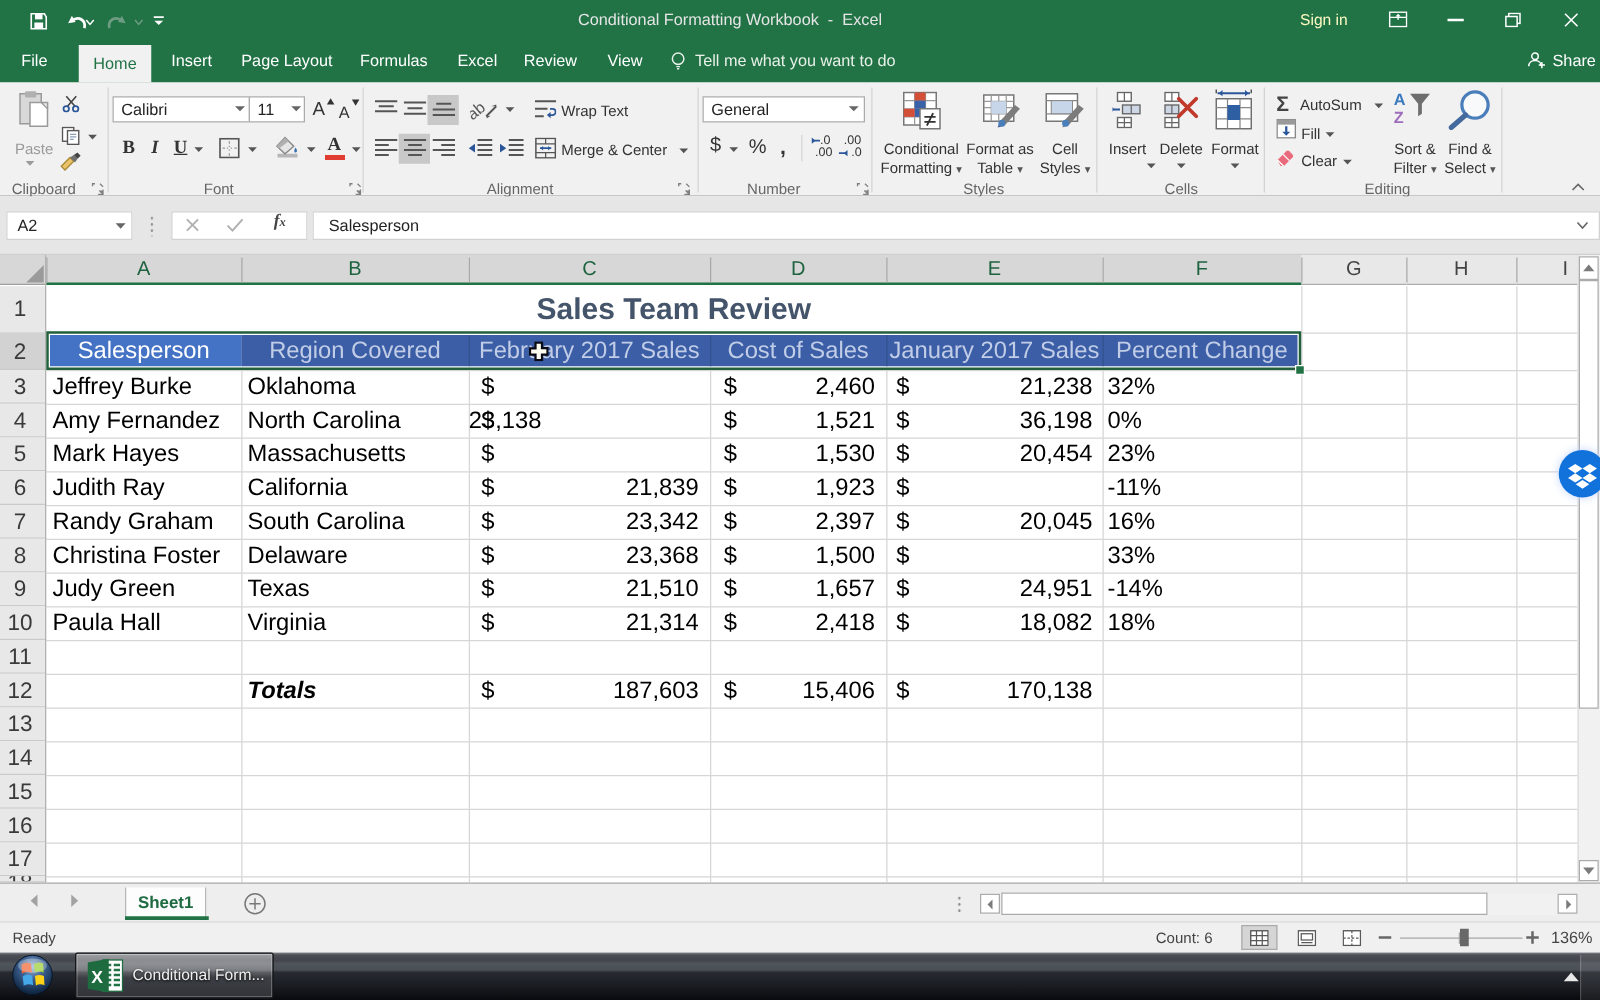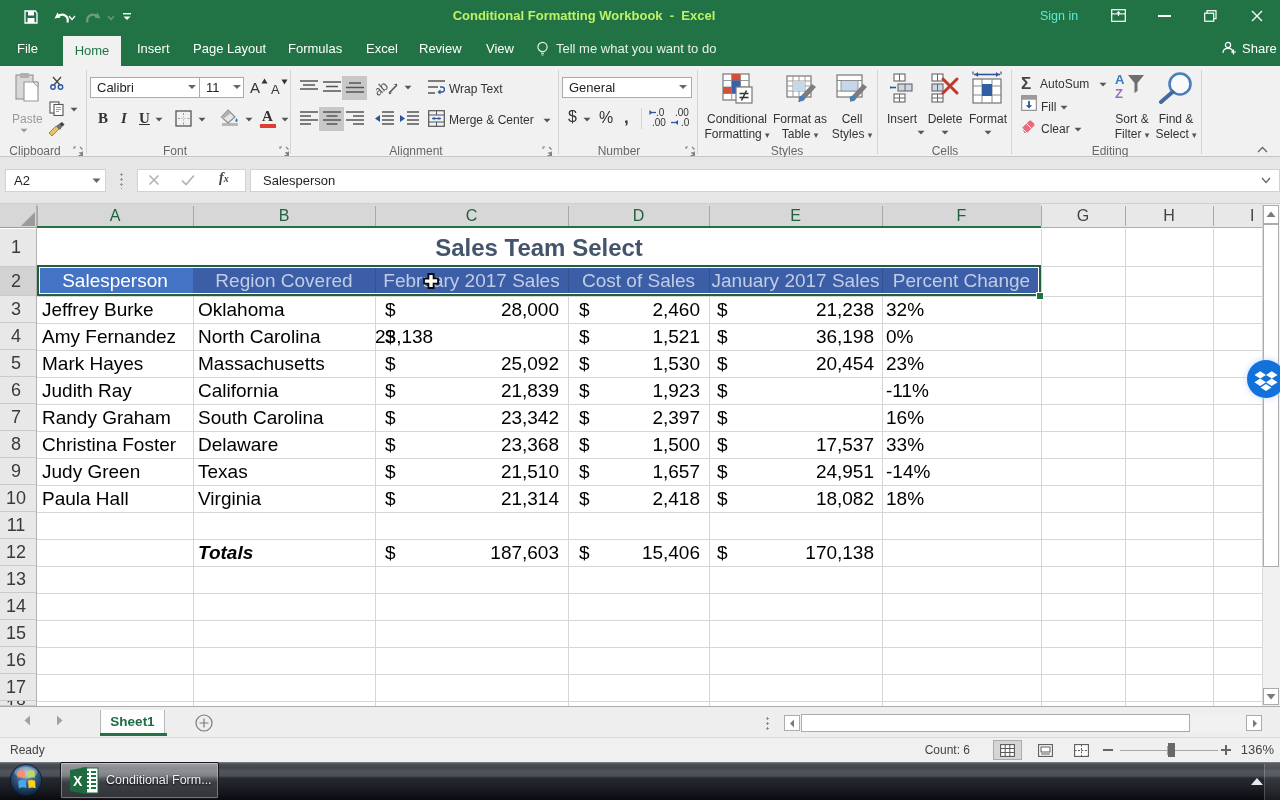--- a/index.html
+++ b/index.html
@@ -60,22 +60,22 @@
       <path d="M10.5 8.5 L16.5 9.5 L13.5 3.5 Z" fill="#6e9c82"></path>
     </svg>
     <svg class="abs" style="left:107px;top:15px" width="8" height="6" viewBox="0 0 8 6">
         <path d="M1 1 L4 4.5 L7 1" fill="none" stroke="#6e9c82" stroke-width="1.2"></path>
       </svg>
 
     <svg class="abs" style="left:122px;top:12px" width="10" height="10" viewBox="0 0 10 10">
       <rect x="1" y="1" width="8" height="1.4" fill="#fff"></rect>
       <path d="M1.5 4.5 L5 8 L8.5 4.5" fill="#fff"></path>
     </svg>
-    <div class="abs" style="left:0;top:0;width:1168px;height:32px;text-align:center;line-height:32px;color:#bef264;font-size:13px;font-weight:bold;">Conditional Formatting Workbook &nbsp;-&nbsp; Excel</div>
-    <div class="abs" style="left:1040px;top:0;width:70px;height:32px;line-height:32px;color:#5eead4;font-size:12.5px;">Sign in</div>
+    <div class="abs" style="left:0;top:0;width:1168px;height:32px;text-align:center;line-height:32px;color:#e5e5e5;font-size:13px;">Conditional Formatting Workbook &nbsp;-&nbsp; Excel</div>
+    <div class="abs" style="left:1040px;top:0;width:70px;height:32px;line-height:32px;color:#fef9c3;font-size:12.5px;">Sign in</div>
 
     <svg class="abs" style="left:1111px;top:9px" width="15" height="13" viewBox="0 0 15 13">
       <rect x="0.7" y="0.7" width="13.6" height="11.6" fill="none" stroke="#fff" stroke-width="1.2"></rect>
       <path d="M0.7 4.9 h13.6" stroke="#fff" stroke-width="1.1"></path>
       <path d="M7.5 2 L9.6 4.2 H5.4 Z" fill="#fff"></path>
       <path d="M7.5 3.2 v3.6" stroke="#fff" stroke-width="1.2"></path>
     </svg>
 
     <div class="abs" style="left:1158px;top:15px;width:13px;height:2px;background:#fff;"></div>
 
@@ -497,88 +497,86 @@
     <div class="hline" style="left:37px;top:281px;width:1225px;"></div>
     <div class="hline" style="left:37px;top:308px;width:1225px;"></div>
     <div class="hline" style="left:37px;top:335px;width:1225px;"></div>
     <div class="hline" style="left:37px;top:362px;width:1225px;"></div>
     <div class="hline" style="left:37px;top:389px;width:1225px;"></div>
     <div class="hline" style="left:37px;top:416px;width:1225px;"></div>
     <div class="hline" style="left:37px;top:443px;width:1225px;"></div>
     <div class="hline" style="left:37px;top:470px;width:1225px;"></div>
     <div class="hline" style="left:37px;top:497px;width:1225px;"></div>
 
-    <div class="abs" style="left:37px;top:25px;width:1004px;height:37px;line-height:37px;text-align:center;font-size:24px;font-weight:bold;color:#44546A;">Sales Team Select</div>
+    <div class="abs" style="left:37px;top:25px;width:1004px;height:37px;line-height:37px;text-align:center;font-size:24px;font-weight:bold;color:#44546A;">Sales Team Review</div>
 
     <div class="abs" style="left:37px;top:61px;width:1004px;height:31px;background:#fff;border:2px solid #21603b;"></div>
     <div class="abs" style="left:40px;top:64px;width:153px;height:25px;background:#4472c4;"></div>
     <div class="abs" style="left:193px;top:64px;width:845px;height:25px;background:#3b5ea6;"></div>
     <div class="abs" style="left:375px;top:64px;width:1px;height:25px;background:#32538f;"></div>
     <div class="abs" style="left:568px;top:64px;width:1px;height:25px;background:#32538f;"></div>
     <div class="abs" style="left:709px;top:64px;width:1px;height:25px;background:#32538f;"></div>
     <div class="abs" style="left:882px;top:64px;width:1px;height:25px;background:#32538f;"></div>
     <div class="cell" style="left:37px;top:64px;width:156px;height:25px;line-height:25px;text-align:center;color:#fff;">Salesperson</div>
     <div class="cell" style="left:193px;top:64px;width:182px;height:25px;line-height:25px;text-align:center;color:#c1cde7;">Region Covered</div>
     <div class="cell" style="left:375px;top:64px;width:193px;height:25px;line-height:25px;text-align:center;color:#c1cde7;">February 2017 Sales</div>
     <div class="cell" style="left:568px;top:64px;width:141px;height:25px;line-height:25px;text-align:center;color:#c1cde7;">Cost of Sales</div>
     <div class="cell" style="left:709px;top:64px;width:173px;height:25px;line-height:25px;text-align:center;color:#c1cde7;">January 2017 Sales</div>
     <div class="cell" style="left:882px;top:64px;width:159px;height:25px;line-height:25px;text-align:center;color:#c1cde7;">Percent Change</div>
     <div class="abs" style="left:1036px;top:88px;width:8px;height:8px;background:#217346;border:1px solid #fff;"></div>
 
     <div class="cell" style="left:42px;top:92px;height:27px;line-height:27px;">Jeffrey Burke</div>
     <div class="cell" style="left:198px;top:92px;height:27px;line-height:27px;">Oklahoma</div>
     <div class="cell" style="left:385px;top:92px;height:27px;line-height:27px;">$</div>
-    <div class="cell" style="left:375px;top:92px;height:27px;line-height:27px;width:184px;text-align:right;">28,000</div>
     <div class="cell" style="left:579px;top:92px;height:27px;line-height:27px;">$</div>
     <div class="cell" style="left:568px;top:92px;height:27px;line-height:27px;width:132px;text-align:right;">2,460</div>
     <div class="cell" style="left:717px;top:92px;height:27px;line-height:27px;">$</div>
     <div class="cell" style="left:709px;top:92px;height:27px;line-height:27px;width:165px;text-align:right;">21,238</div>
     <div class="cell" style="left:886px;top:92px;height:27px;line-height:27px;">32%</div>
     <div class="cell" style="left:42px;top:119px;height:27px;line-height:27px;">Amy Fernandez</div>
     <div class="cell" style="left:198px;top:119px;height:27px;line-height:27px;">North Carolina</div>
     <div class="cell" style="left:385px;top:119px;height:27px;line-height:27px;">$</div>
     <div class="cell" style="left:375px;top:119px;height:27px;line-height:27px;width:184px;text-align:left;">23,138</div>
     <div class="cell" style="left:579px;top:119px;height:27px;line-height:27px;">$</div>
     <div class="cell" style="left:568px;top:119px;height:27px;line-height:27px;width:132px;text-align:right;">1,521</div>
     <div class="cell" style="left:717px;top:119px;height:27px;line-height:27px;">$</div>
     <div class="cell" style="left:709px;top:119px;height:27px;line-height:27px;width:165px;text-align:right;">36,198</div>
     <div class="cell" style="left:886px;top:119px;height:27px;line-height:27px;">0%</div>
     <div class="cell" style="left:42px;top:146px;height:27px;line-height:27px;">Mark Hayes</div>
     <div class="cell" style="left:198px;top:146px;height:27px;line-height:27px;">Massachusetts</div>
     <div class="cell" style="left:385px;top:146px;height:27px;line-height:27px;">$</div>
-    <div class="cell" style="left:375px;top:146px;height:27px;line-height:27px;width:184px;text-align:right;">25,092</div>
     <div class="cell" style="left:579px;top:146px;height:27px;line-height:27px;">$</div>
     <div class="cell" style="left:568px;top:146px;height:27px;line-height:27px;width:132px;text-align:right;">1,530</div>
     <div class="cell" style="left:717px;top:146px;height:27px;line-height:27px;">$</div>
     <div class="cell" style="left:709px;top:146px;height:27px;line-height:27px;width:165px;text-align:right;">20,454</div>
     <div class="cell" style="left:886px;top:146px;height:27px;line-height:27px;">23%</div>
     <div class="cell" style="left:42px;top:173px;height:27px;line-height:27px;">Judith Ray</div>
     <div class="cell" style="left:198px;top:173px;height:27px;line-height:27px;">California</div>
     <div class="cell" style="left:385px;top:173px;height:27px;line-height:27px;">$</div>
     <div class="cell" style="left:375px;top:173px;height:27px;line-height:27px;width:184px;text-align:right;">21,839</div>
     <div class="cell" style="left:579px;top:173px;height:27px;line-height:27px;">$</div>
     <div class="cell" style="left:568px;top:173px;height:27px;line-height:27px;width:132px;text-align:right;">1,923</div>
     <div class="cell" style="left:717px;top:173px;height:27px;line-height:27px;">$</div>
     <div class="cell" style="left:886px;top:173px;height:27px;line-height:27px;">-11%</div>
     <div class="cell" style="left:42px;top:200px;height:27px;line-height:27px;text-align:right;">Randy Graham</div>
     <div class="cell" style="left:198px;top:200px;height:27px;line-height:27px;">South Carolina</div>
     <div class="cell" style="left:385px;top:200px;height:27px;line-height:27px;">$</div>
     <div class="cell" style="left:375px;top:200px;height:27px;line-height:27px;width:184px;text-align:right;">23,342</div>
     <div class="cell" style="left:579px;top:200px;height:27px;line-height:27px;">$</div>
     <div class="cell" style="left:568px;top:200px;height:27px;line-height:27px;width:132px;text-align:right;">2,397</div>
     <div class="cell" style="left:717px;top:200px;height:27px;line-height:27px;">$</div>
+    <div class="cell" style="left:709px;top:200px;height:27px;line-height:27px;width:165px;text-align:right;">20,045</div>
     <div class="cell" style="left:886px;top:200px;height:27px;line-height:27px;">16%</div>
     <div class="cell" style="left:42px;top:227px;height:27px;line-height:27px;">Christina Foster</div>
     <div class="cell" style="left:198px;top:227px;height:27px;line-height:27px;">Delaware</div>
     <div class="cell" style="left:385px;top:227px;height:27px;line-height:27px;">$</div>
     <div class="cell" style="left:375px;top:227px;height:27px;line-height:27px;width:184px;text-align:right;">23,368</div>
     <div class="cell" style="left:579px;top:227px;height:27px;line-height:27px;">$</div>
     <div class="cell" style="left:568px;top:227px;height:27px;line-height:27px;width:132px;text-align:right;">1,500</div>
     <div class="cell" style="left:717px;top:227px;height:27px;line-height:27px;">$</div>
-    <div class="cell" style="left:709px;top:227px;height:27px;line-height:27px;width:165px;text-align:right;">17,537</div>
     <div class="cell" style="left:886px;top:227px;height:27px;line-height:27px;">33%</div>
     <div class="cell" style="left:42px;top:254px;height:27px;line-height:27px;">Judy Green</div>
     <div class="cell" style="left:198px;top:254px;height:27px;line-height:27px;">Texas</div>
     <div class="cell" style="left:385px;top:254px;height:27px;line-height:27px;">$</div>
     <div class="cell" style="left:375px;top:254px;height:27px;line-height:27px;width:184px;text-align:right;">21,510</div>
     <div class="cell" style="left:579px;top:254px;height:27px;line-height:27px;">$</div>
     <div class="cell" style="left:568px;top:254px;height:27px;line-height:27px;width:132px;text-align:right;">1,657</div>
     <div class="cell" style="left:717px;top:254px;height:27px;line-height:27px;">$</div>
     <div class="cell" style="left:709px;top:254px;height:27px;line-height:27px;width:165px;text-align:right;">24,951</div>
     <div class="cell" style="left:886px;top:254px;height:27px;line-height:27px;">-14%</div>

